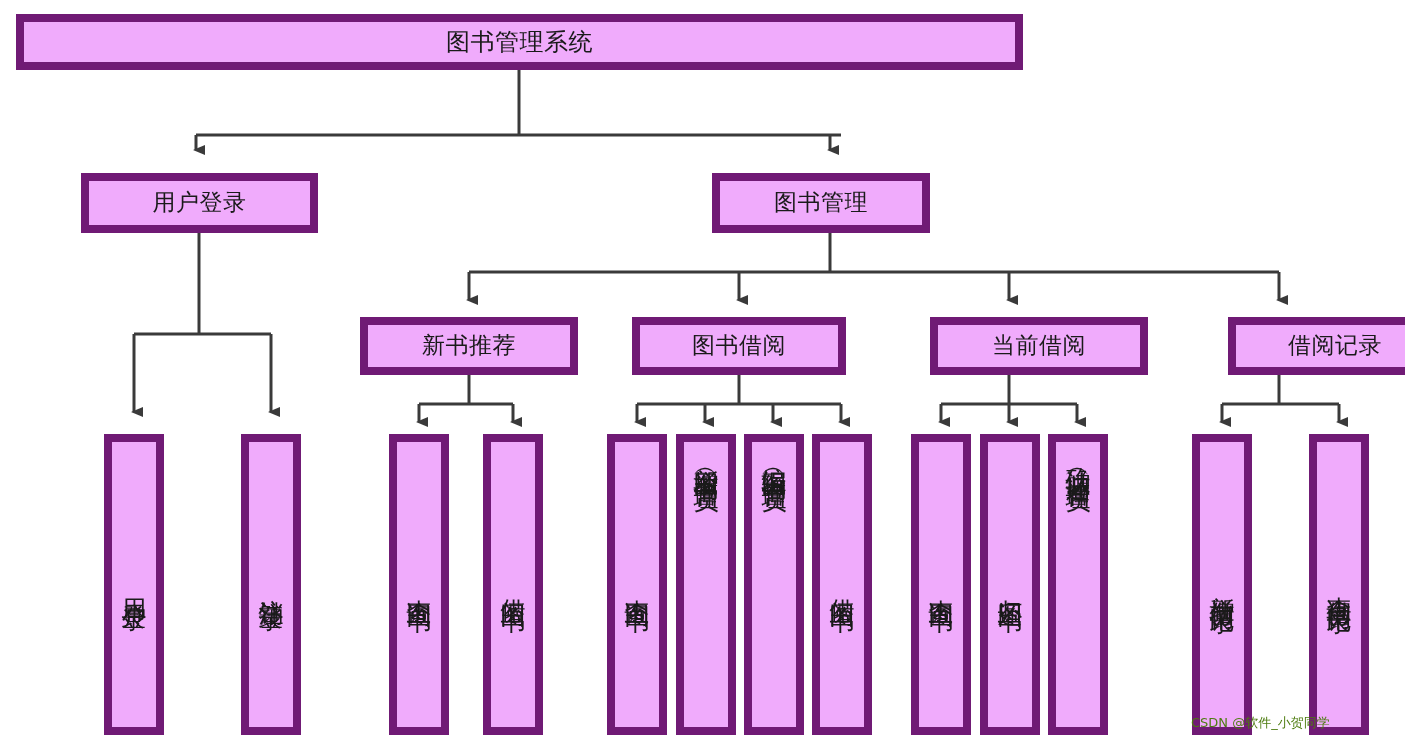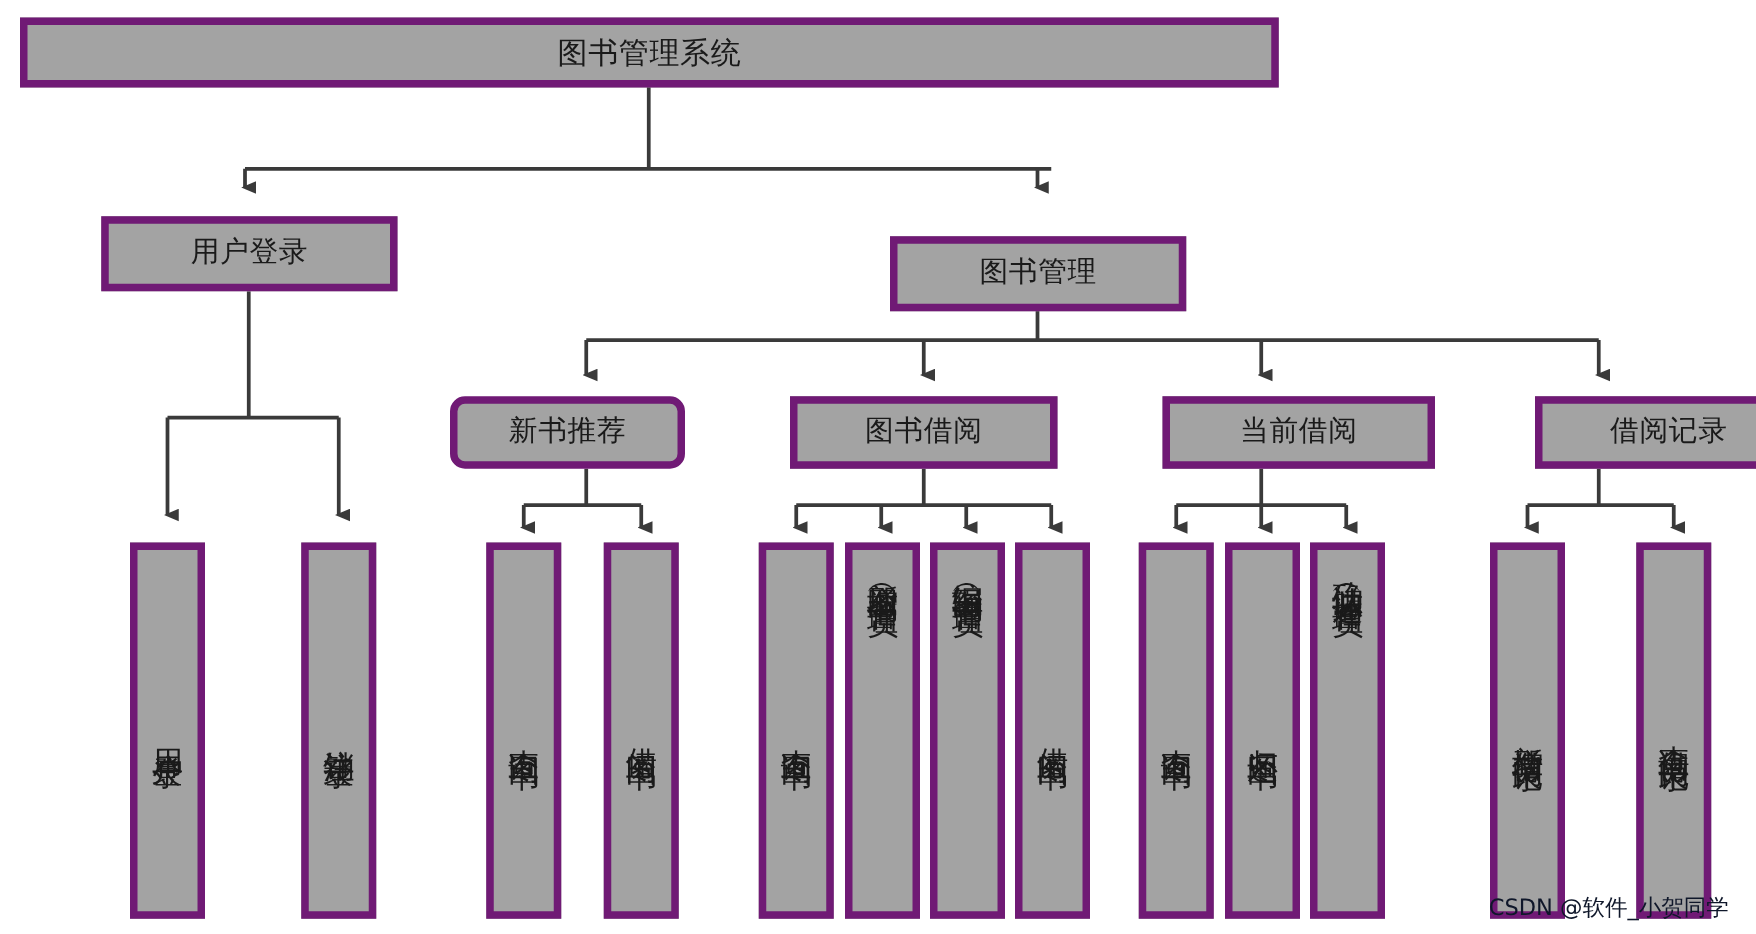--- a/index.html
+++ b/index.html
@@ -21,22 +21,22 @@
   #diagram-svg {
     position: absolute;
     left: 0;
     top: 0;
     width: 1405px;
     height: 747px;
   }
   .node {
     position: absolute;
     box-sizing: border-box;
-    background: #a3a3a3;
-    border: 6px solid #701a75;
+    background: #f0abfc;
+    border: 8px solid #701a75;
     display: flex;
     align-items: center;
     justify-content: center;
     z-index: 3;
   }
   .node-label {
     color: #1a1a1a;
     text-align: center;
     line-height: 1.18;
     letter-spacing: 0.5px;
@@ -65,22 +65,22 @@
     max-height: 100%;
   }
   .node.vert.centered {
     align-items: center;
     padding-top: 0;
   }
   #watermark {
     position: absolute;
     left: 1191px;
     top: 714px;
-    font-size: 18px;
-    color: #0f172a;
+    font-size: 13px;
+    color: #4d7c0f;
     white-space: nowrap;
     z-index: 8;
     font-family: "DejaVu Sans", "Liberation Sans", sans-serif;
   }
 </style>
 </head>
 <body>
 
 <div id="diagram-root">
 
@@ -134,25 +134,25 @@
     </g>
   </svg>
 
   <div class="node horiz root" style="left:16px; top:14px; width:1007px; height:56px;">
     <span class="node-label">图书管理系统</span>
   </div>
 
   <div class="node horiz" style="left:81px; top:173px; width:237px; height:60px;">
     <span class="node-label">用户登录</span>
   </div>
-  <div class="node horiz" style="left:712px; top:173px; width:237px; height:60px;margin-top:16px;">
+  <div class="node horiz" style="left:712px; top:173px; width:218px; height:60px;">
     <span class="node-label">图书管理</span>
   </div>
 
-  <div class="node horiz" style="left:360px; top:317px; width:188px; height:58px;border-radius:12px;">
+  <div class="node horiz" style="left:360px; top:317px; width:218px; height:58px;">
     <span class="node-label">新书推荐</span>
   </div>
   <div class="node horiz" style="left:632px; top:317px; width:214px; height:58px;justify-content:center;">
     <span class="node-label">图书借阅</span>
   </div>
   <div class="node horiz" style="left:930px; top:317px; width:218px; height:58px;">
     <span class="node-label">当前借阅</span>
   </div>
   <div class="node horiz" style="left:1192px; top:317px; width:214px; height:58px;margin-left:36px;">
     <span class="node-label">借阅记录</span>

